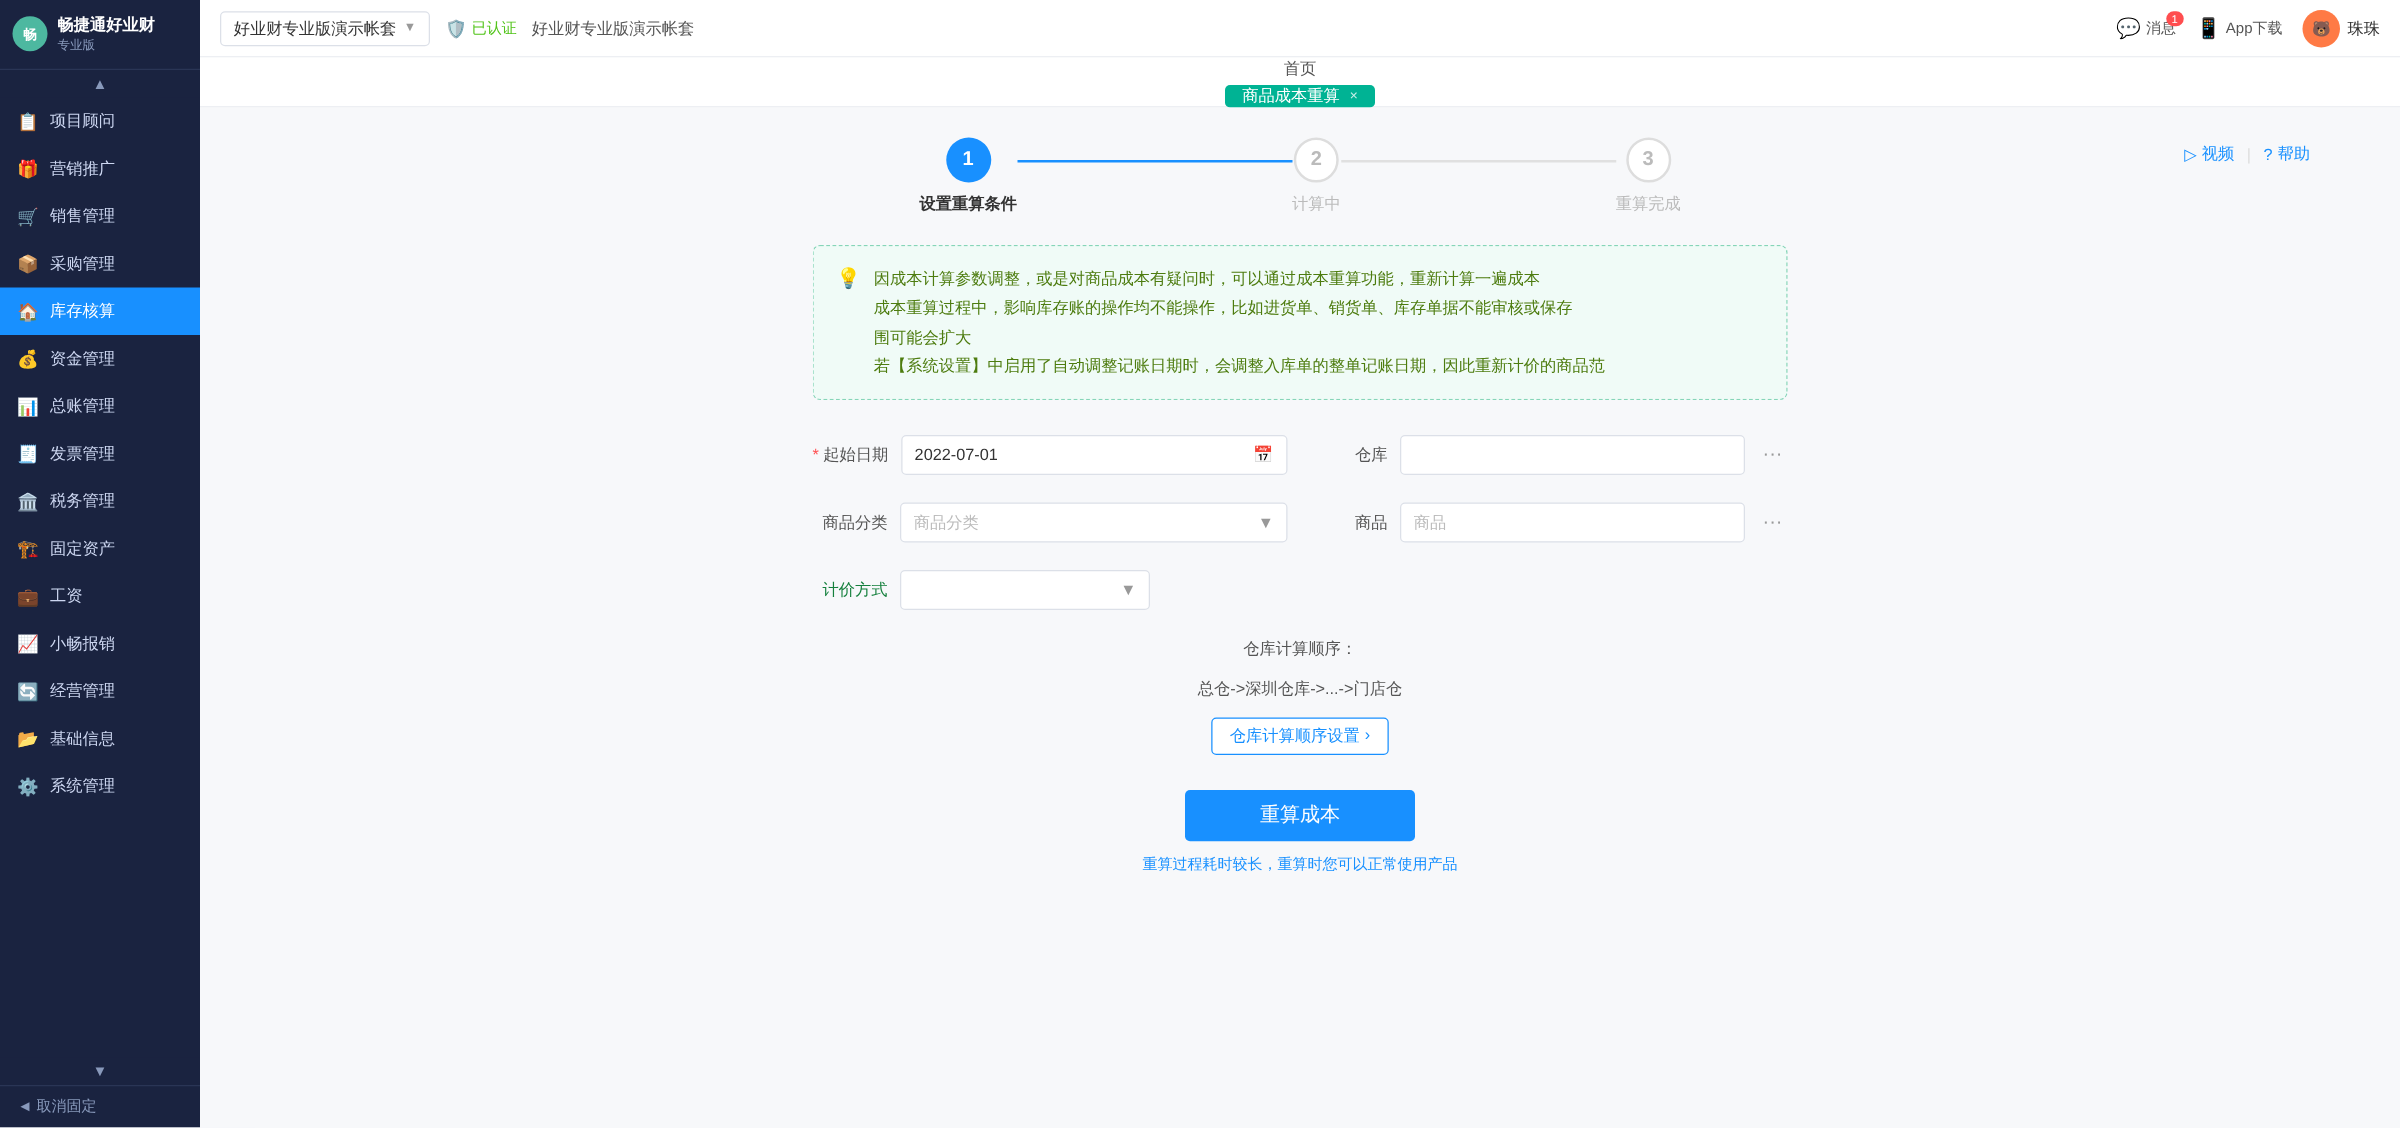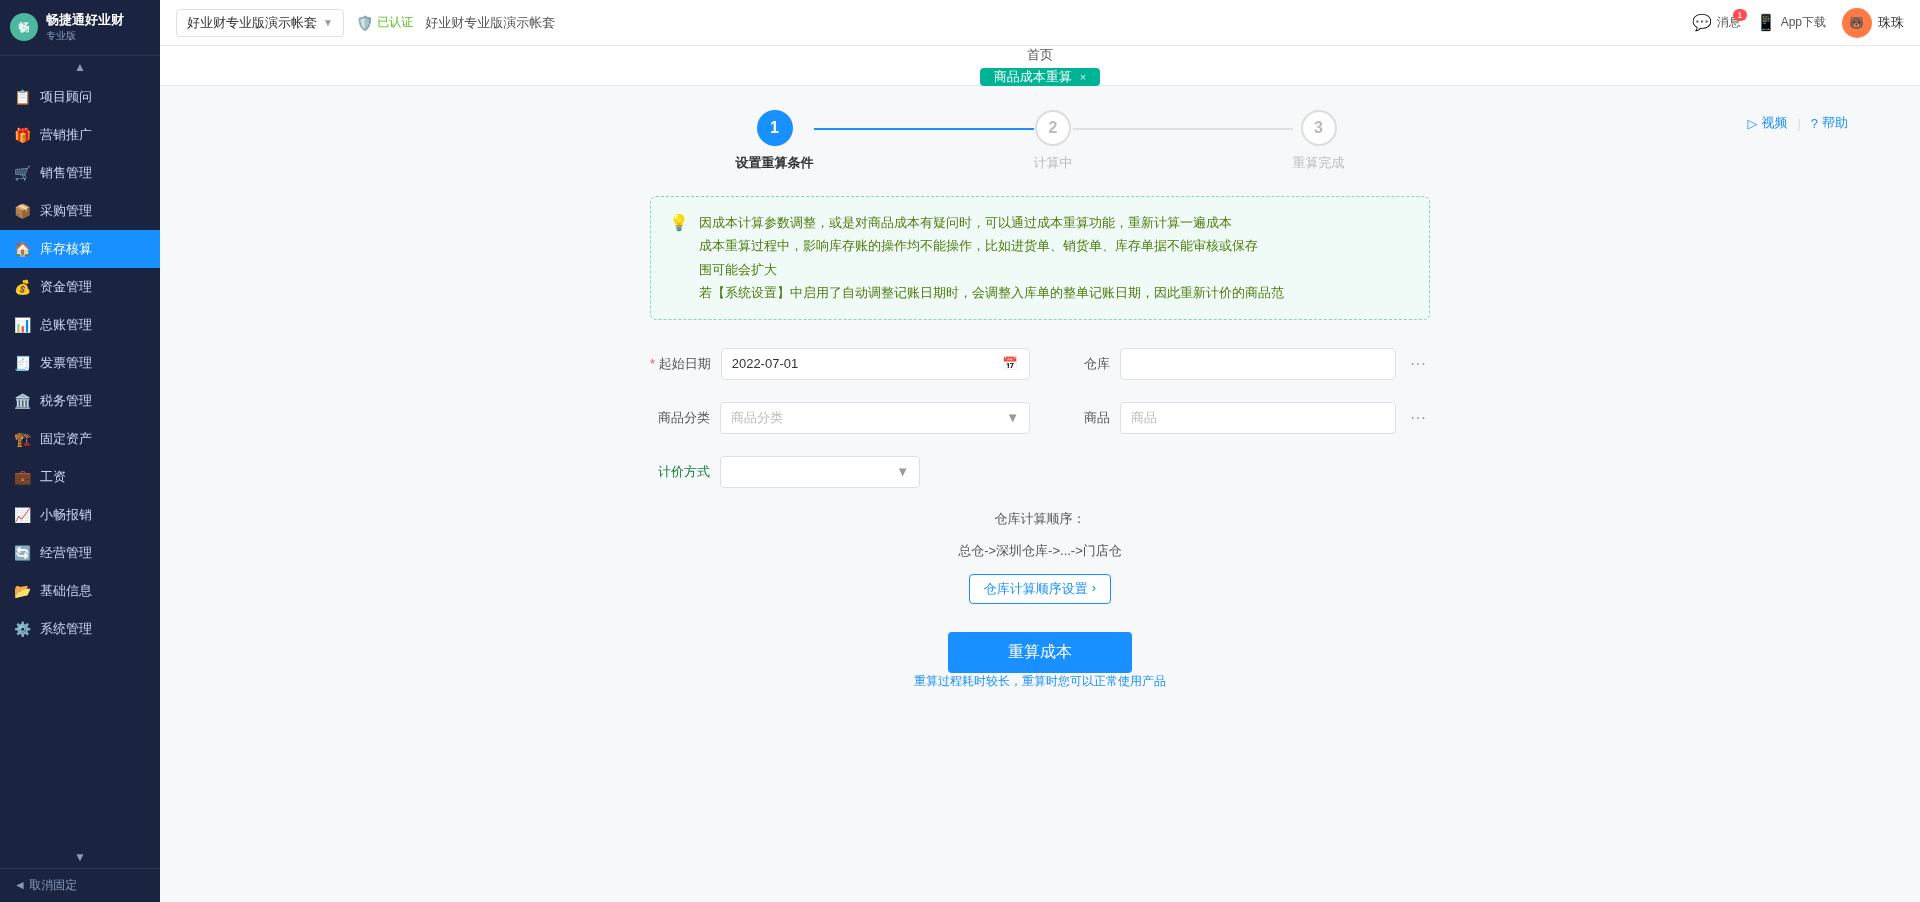--- a/index.html
+++ b/index.html
@@ -388,20 +388,21 @@
       display: flex;
       align-items: flex-start;
       gap: 4px;
     }
 
     
     .submit-section {
       display: flex;
       flex-direction: column;
       align-items: center;
+      gap: 10px;
     }
     .submit-btn {
       background: #1890ff;
       color: #fff;
       border: none;
       border-radius: 4px;
       padding: 10px 60px;
       font-size: 16px;
       cursor: pointer;
       font-family: inherit;

